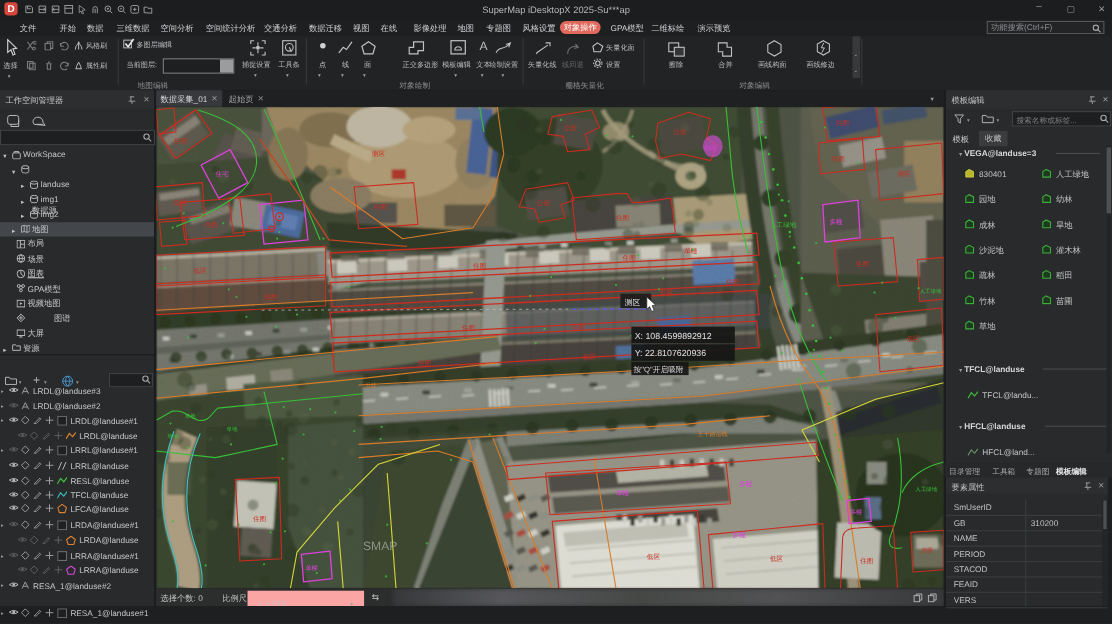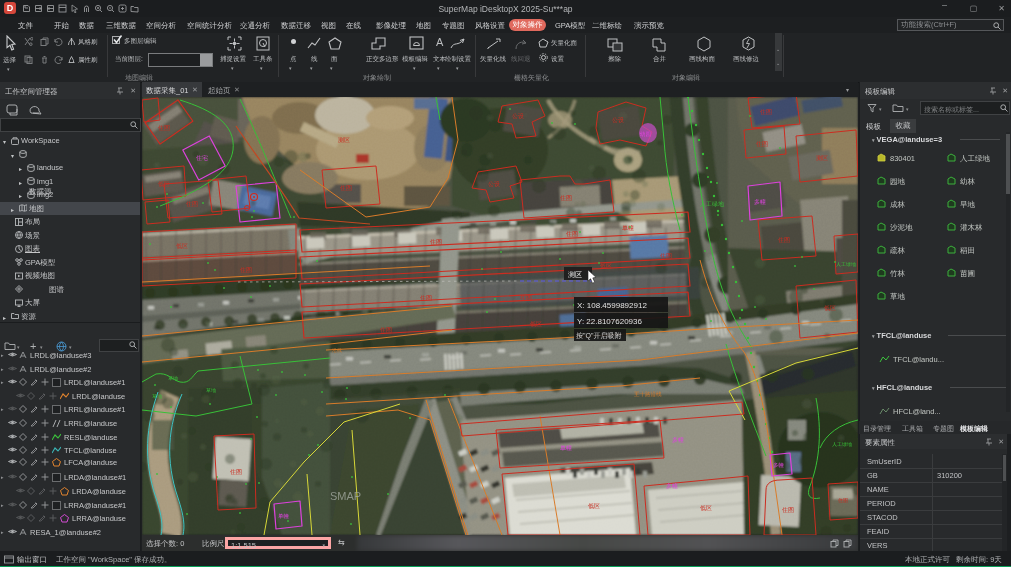--- a/index.html
+++ b/index.html
@@ -1402,21 +1402,21 @@
 <rect x="574" y="329" width="52" height="12" fill="#161616" opacity="0.92"></rect>
 <text x="576" y="338" font-size="7" fill="#d8d8d8" font-family="Liberation Sans">按"Q"开启吸附</text>
 </g>
 </svg>
   </div>
 
   <div class="abs" style="left:142px;top:535px;width:716px;height:16px;background:#2c2e2d;font-size:7.5px;color:#c2c3c5;overflow:hidden;">
     <div class="abs" style="left:215px;top:0;width:501px;height:16px;background:linear-gradient(90deg,#36383a,#57575b 20%,#464846 45%,#525254 70%,#37393b);filter:blur(2px);"></div>
     <span class="abs" style="left:4px;top:4px;">选择个数: 0</span>
     <span class="abs" style="left:60px;top:4px;">比例尺:</span>
-    <span class="abs" style="left:83px;top:2px;width:106px;height:12px;background:#1e2022;border:3px solid #fca5a5;box-sizing:border-box;">
+    <span class="abs" style="left:83px;top:2px;width:106px;height:12px;background:#1e2022;border:7px solid #fca5a5;box-sizing:border-box;">
         <span class="abs" style="left:3px;top:1px;">1:1,515</span>
         <span class="abs" style="right:3px;top:2px;font-size:5px;color:#9a9c9e;">▾</span>
       </span>
     <span class="abs" style="left:196px;top:3px;color:#c2c3c5;font-size:8px;">⇆</span>
     <svg class="abs" style="left:688px;top:4px;" width="9" height="9">
         <rect x="1" y="2.5" width="5" height="5.5" fill="none" stroke="#b0b2b4" stroke-width="0.9"></rect>
         <path d="M3 2.5 V1 h5 v5.5 h-2" fill="none" stroke="#b0b2b4" stroke-width="0.9"></path>
       </svg>
     <svg class="abs" style="left:701px;top:4px;" width="9" height="9">
         <rect x="1" y="2.5" width="5" height="5.5" fill="none" stroke="#b0b2b4" stroke-width="0.9"></rect>
@@ -1556,24 +1556,13 @@
       </div>
     <div class="frow" style="top:104px;">
         <span class="abs" style="left:7px;top:3px;">VERS</span>
       </div>
     <div class="abs" style="left:72px;top:20px;width:1px;height:97px;background:#3a3c3e;"></div>
     <div class="abs" style="right:0px;top:20px;width:5px;height:97px;background:#232527;">
         <div class="abs" style="left:1px;top:1px;width:3px;height:26px;background:#4e5052;"></div>
       </div>
   </div>
 
-  <div id="bottombar">
-    <svg class="abs" style="left:4px;top:4px;" width="10" height="9">
-        <rect x="0.5" y="1" width="9" height="7" fill="none" stroke="#9a9c9e" stroke-width="0.9"></rect>
-        <path d="M0.5 3 h9" stroke="#9a9c9e" stroke-width="0.9"></path>
-      </svg>
-    <span class="abs" style="left:17px;top:4px;color:#c0c2c4;">输出窗口</span>
-    <span class="abs" style="left:56px;top:4px;">工作空间 "WorkSpace" 保存成功。</span>
-    <span class="abs" style="left:905px;top:4px;">本地正式许可</span>
-    <span class="abs" style="left:956px;top:4px;">剩余时间: 9天</span>
-    <div class="abs" style="left:0;top:14.5px;width:1011px;height:1.5px;background:#0aa05a;"></div>
-  </div>
 </div>
 
 </body></html>

